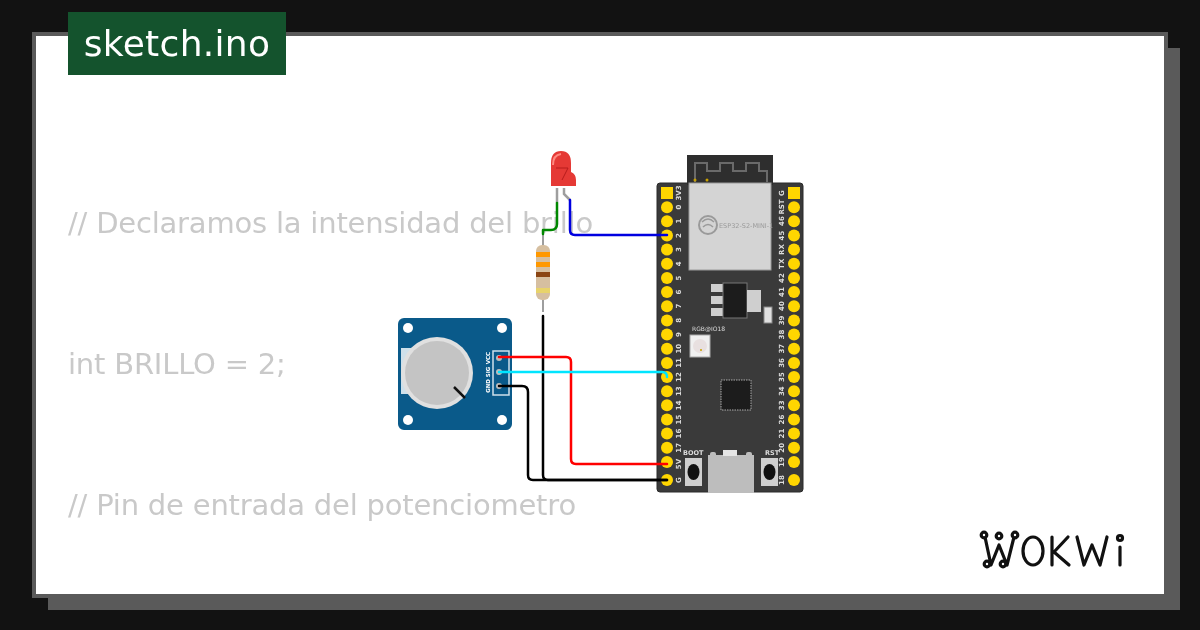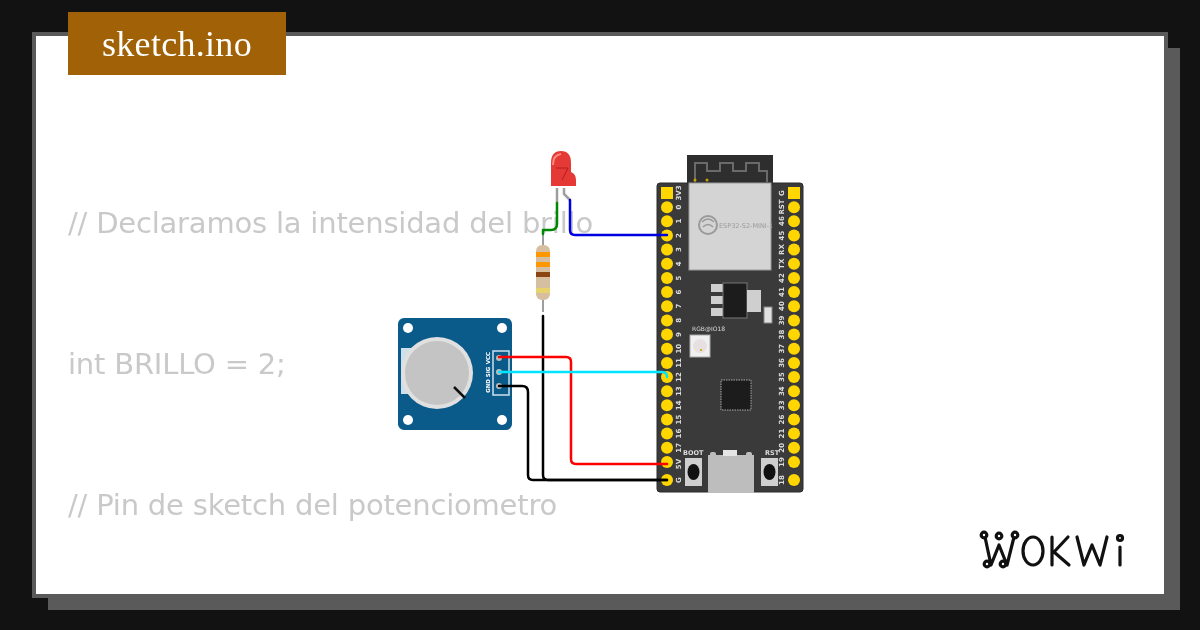--- a/index.html
+++ b/index.html
@@ -17,40 +17,39 @@
     background: #ffffff; border: 4px solid #5a5a5a; overflow: hidden;
   }
   .code {
     position: absolute; left: 32px; top: 70px; margin: 0;
     font-size: 29px; line-height: 47px; color: #c9c9c9;
     white-space: pre; letter-spacing: -0.2px;
   }
   .code .line { display: block; height: 47px; }
   .title-tab {
     position: absolute; left: 68px; top: 12px; height: 63px; width: 218px;
-    background: #a16207; color: #ffffff; font-size: 36px;
+    background: #14532d; color: #ffffff; font-size: 36px;
     display: flex; align-items: center; justify-content: center;
     letter-spacing: 0.3px;
-    font-family: Liberation Serif, serif;
   }
   .circuit { position: absolute; left: 0; top: 0; width: 1200px; height: 630px; }
   .logo {
     position: absolute; left: 975px; top: 525px; width: 175px; height: 50px;
   }
   .pinlabel { font-family: "DejaVu Sans", sans-serif; font-size: 7px; font-weight: bold; fill: #dcdcdc; }
 </style>
 </head>
 <body>
 
 <div class="shadow"></div>
 <div class="card">
   <div class="code">
     <span class="line">// Declaramos la intensidad del brillo</span>
     <span class="line">int BRILLO = 2;</span>
-    <span class="line">// Pin de sketch del potenciometro</span>
+    <span class="line">// Pin de entrada del potenciometro</span>
     
     
     
     
     
     
     
     
   </div>
 </div>

